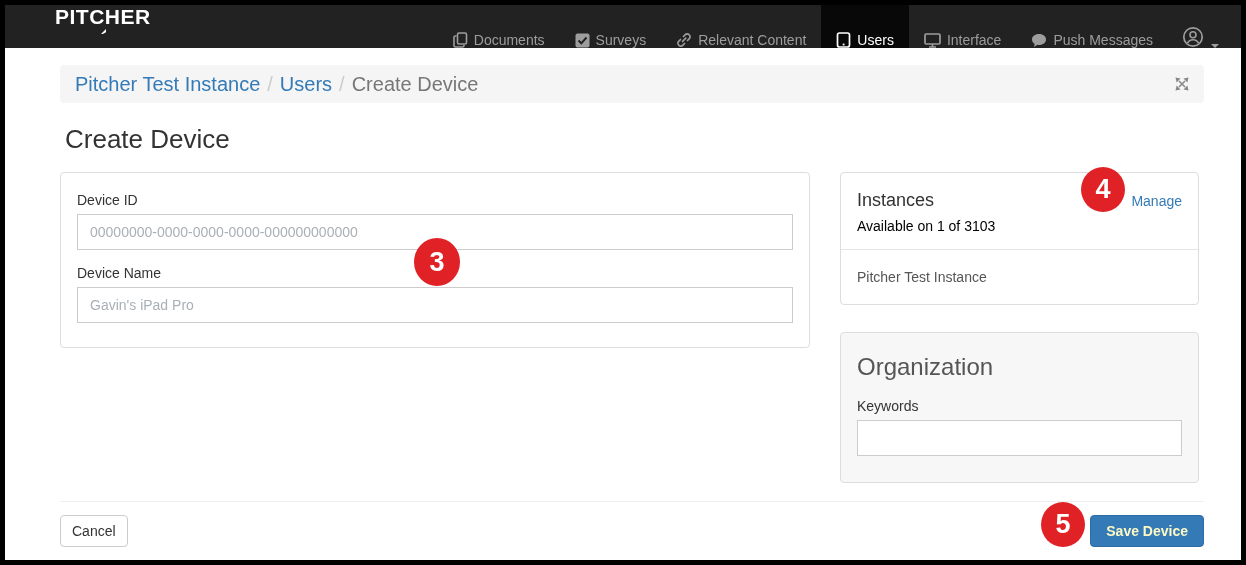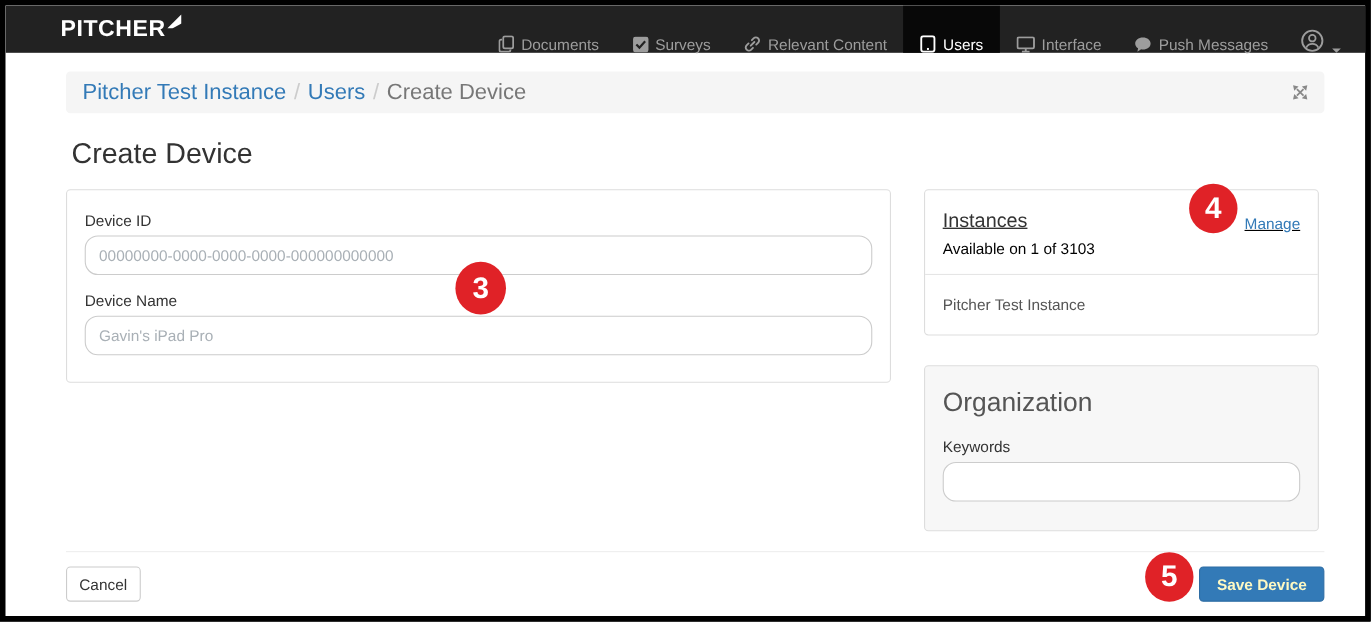--- a/index.html
+++ b/index.html
@@ -2,21 +2,21 @@
 <html><head>
 <meta charset="utf-8">
 <style>
   * { margin:0; padding:0; box-sizing:border-box; }
   html,body { width:1246px; height:565px; font-family:"Liberation Sans","DejaVu Sans",sans-serif; background:#000; }
   .frame { position:relative; width:1246px; height:565px; background:#000; padding:5px 5px 5px 5px; }
   .inner { width:100%; height:100%; background:#fff; display:flex; flex-direction:column; overflow:hidden; }
 
   
   .navbar { height:43px; background:#222; display:flex; align-items:stretch; justify-content:space-between; flex-shrink:0; }
-  .navbar-logo { display:flex; align-items:center; padding-left:50px; color:#fff; font-size:21px; font-weight:800; letter-spacing:0.5px; position:relative; }
+  .navbar-logo { display:flex; align-items:center; padding-left:50px; color:#fff; font-size:21px; font-weight:800; letter-spacing:0.5px; position:relative;flex-direction:column; }
   .logo-mark { margin-left:1px; margin-bottom:14px; }
   .nav { display:flex; list-style:none; align-items:stretch; }
   .nav-item { display:flex; align-items:flex-end; padding:0 15px; color:#9d9d9d; font-size:14px; cursor:pointer; white-space:nowrap; }
   .nav-item .nav-ico { margin-right:6px; display:inline-flex; }
   .nav-item.active { background:#080808; color:#fff; }
   .user-menu { padding:0 22px 0 14px; }
   .caret { width:0; height:0; border-left:4px solid transparent; border-right:4px solid transparent; border-top:4px solid #9d9d9d; margin-left:7px; }
 
   
   .content { flex:1; padding:17px 37px 0 55px; position:relative; }
@@ -25,28 +25,28 @@
   .crumbs a { color:#337ab7; text-decoration:none; }
   .crumb-sep { color:#ccc; margin:0 7px; }
   .crumb-current { color:#777; }
   .expand-btn { display:inline-flex; cursor:pointer; }
 
   h1.page-title { font-size:26px; font-weight:400; color:#333; margin:21px 0 0 5px; }
 
   .main-row { display:flex; margin-top:17px; align-items:flex-start; }
   .form-panel { width:750px; border:1px solid #ddd; border-radius:4px; background:#fff; padding:19px 16px 24px 16px; }
   .field-label { display:block; font-size:14px; font-weight:normal; color:#333; margin-bottom:6px; }
-  .text-input { width:100%; height:36px; border:1px solid #ccc; border-radius:12px; padding:6px 12px; font-size:14px; color:#555; font-family:"Liberation Sans",sans-serif; outline:none; background:#fff; }
+  .text-input { width:100%; height:36px; border:1px solid #ccc; border-radius:0; padding:6px 12px; font-size:14px; color:#555; font-family:"Liberation Sans",sans-serif; outline:none; background:#fff; }
   .text-input::placeholder { color:#a9b0b6; opacity:1; }
   .field + .field { margin-top:15px; }
 
   .side-col { width:359px; margin-left:30px; }
   .instances-panel { border:1px solid #ddd; border-radius:4px; background:#fff; }
   .instances-head { padding:17px 16px 15px 16px; }
-  .instances-title-row { display:flex; justify-content:space-between; align-items:flex-end;text-decoration:underline; }
+  .instances-title-row { display:flex; justify-content:space-between; align-items:flex-start; }
   .instances-title { font-size:18px; font-weight:400; color:#333; }
   .manage-link { font-size:14px; color:#337ab7; text-decoration:none; margin-top:3px; }
   .instances-sub { font-size:14px; color:#000000; margin-top:7px; }
   .instances-item { border-top:1px solid #e5e5e5; padding:19px 16px; font-size:14px; color:#555; }
 
   .org-panel { margin-top:27px; border:1px solid #ddd; border-radius:4px; background:#f7f7f7; padding:20px 16px 26px 16px; }
   .org-title { font-size:24px; font-weight:400; color:#555; }
   .org-panel .field-label { margin-top:17px; }
 
   hr.footer-rule { border:none; border-top:1px solid #eee; margin-top:18px; }

